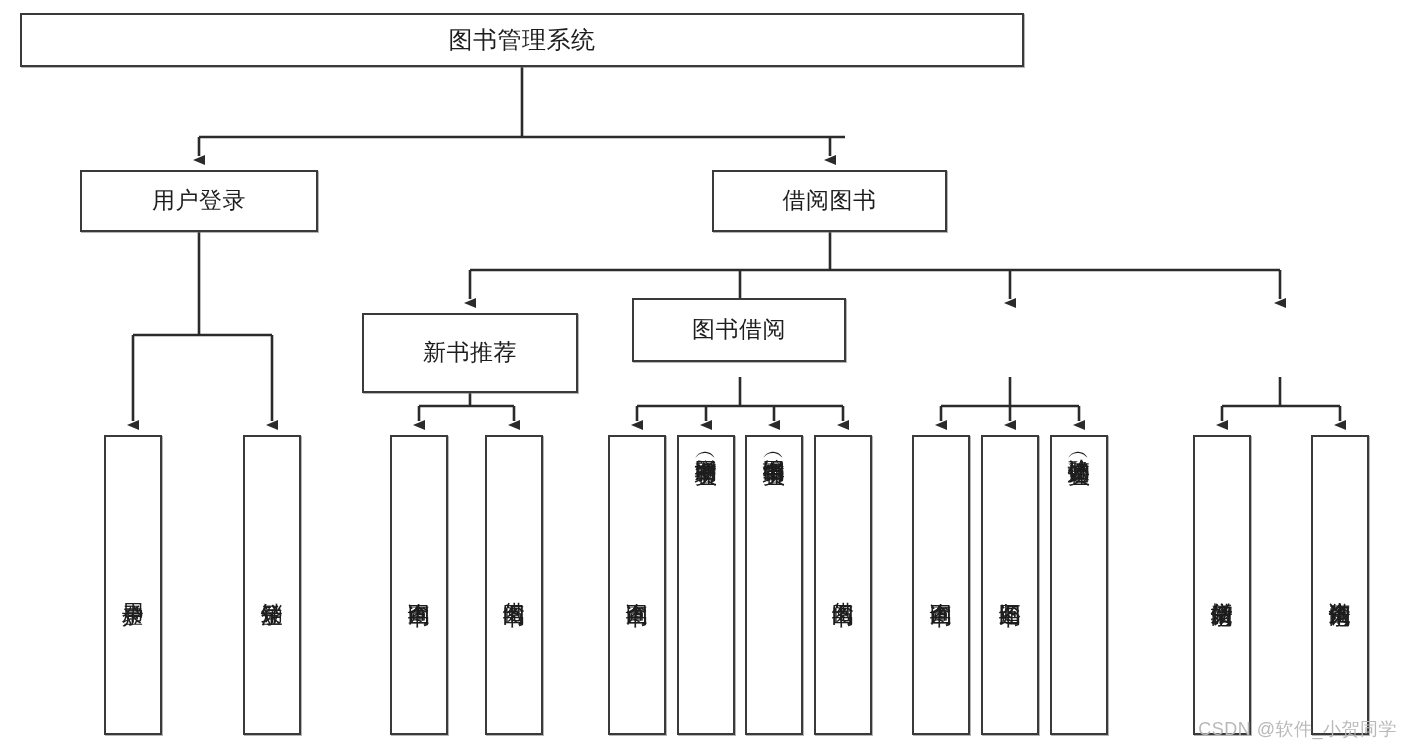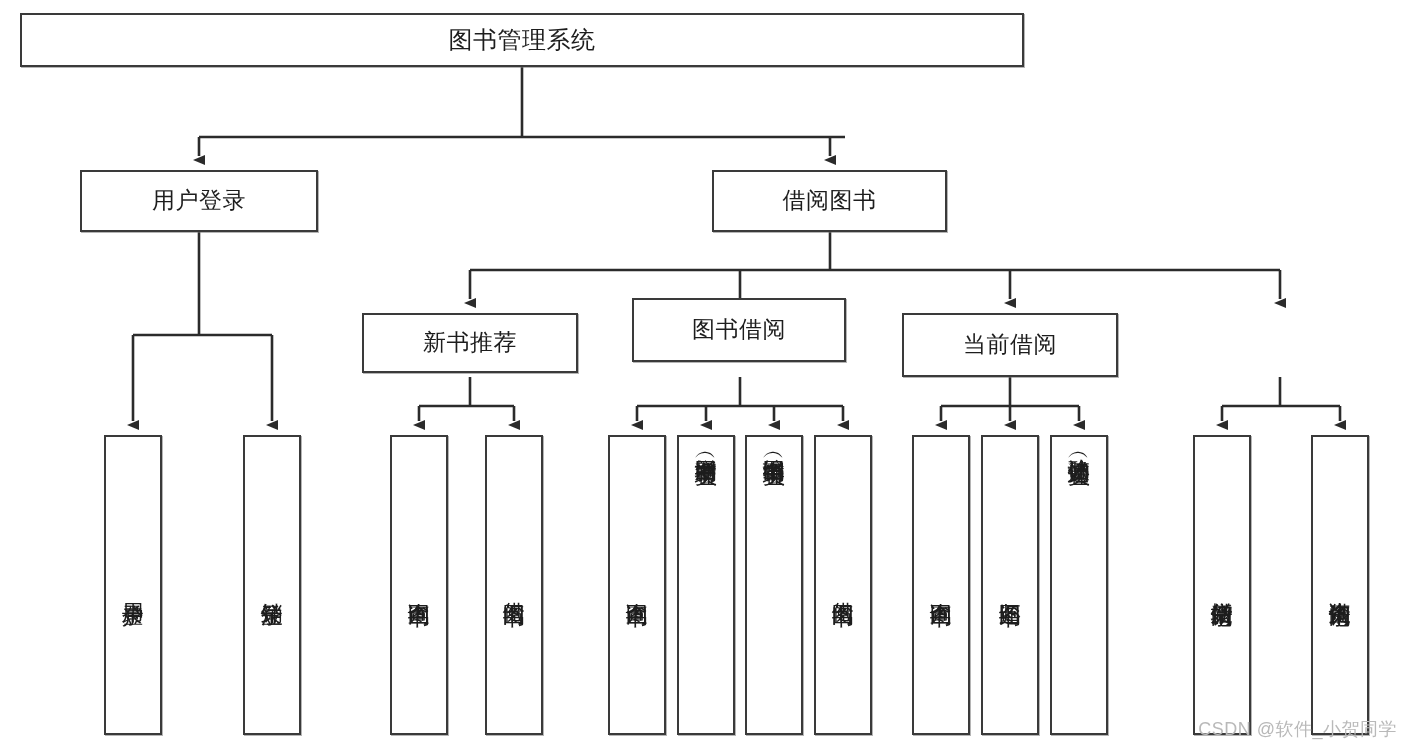--- a/index.html
+++ b/index.html
@@ -135,28 +135,25 @@
     <span class="label">图书管理系统</span>
   </div>
 
   <div class="node horiz" style="left:80px; top:170px; width:238px; height:62px;">
     <span class="label">用户登录</span>
   </div>
   <div class="node horiz" style="left:712px; top:170px; width:235px; height:62px;">
     <span class="label">借阅图书</span>
   </div>
 
-  <div class="node horiz" style="left:362px; top:313px; width:216px; height:60px;">
+  <div class="node horiz" style="left:362px; top:313px; width:216px; height:80px;">
     <span class="label">新书推荐</span>
   </div>
   <div class="node horiz" style="left:632px; top:298px; width:214px; height:64px;">
     <span class="label">图书借阅</span>
-  </div>
-  <div class="node horiz" style="left:902px; top:313px; width:216px; height:64px;">
-    <span class="label">当前借阅</span>
   </div>
 
   <div class="node vert" style="left:104px; top:435px; width:58px; height:300px; align-items:center;">
     <span class="label">用户登录</span>
   </div>
   <div class="node vert" style="left:243px; top:435px; width:58px; height:300px; align-items:center;">
     <span class="label">注销登录</span>
   </div>
 
   <div class="node vert" style="left:390px; top:435px; width:58px; height:300px; align-items:center;">

